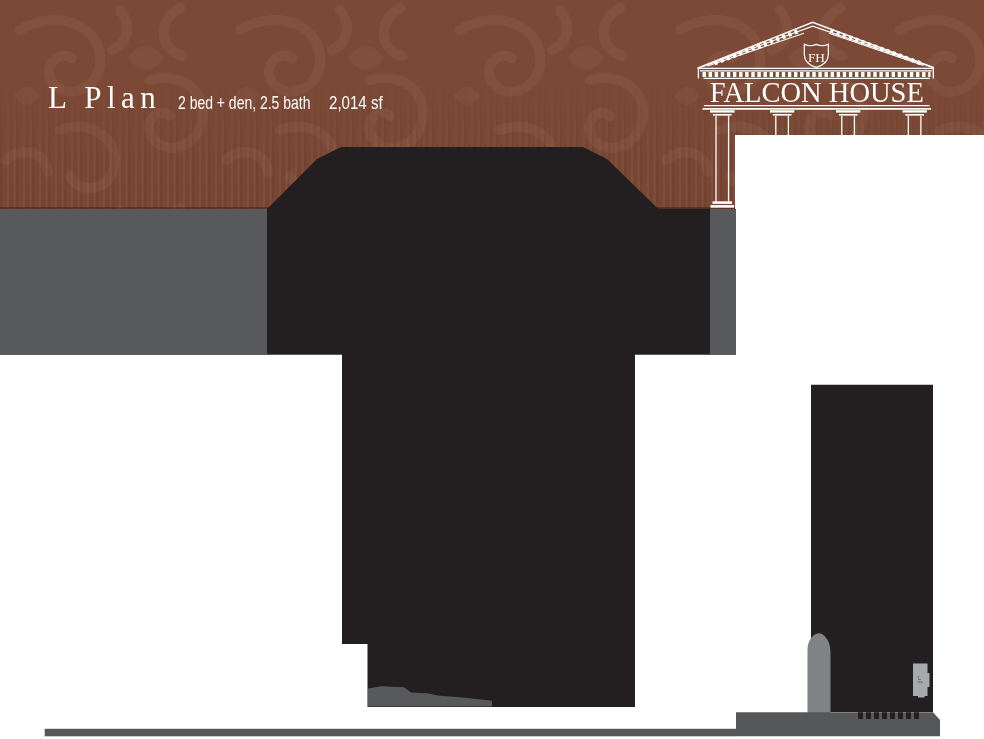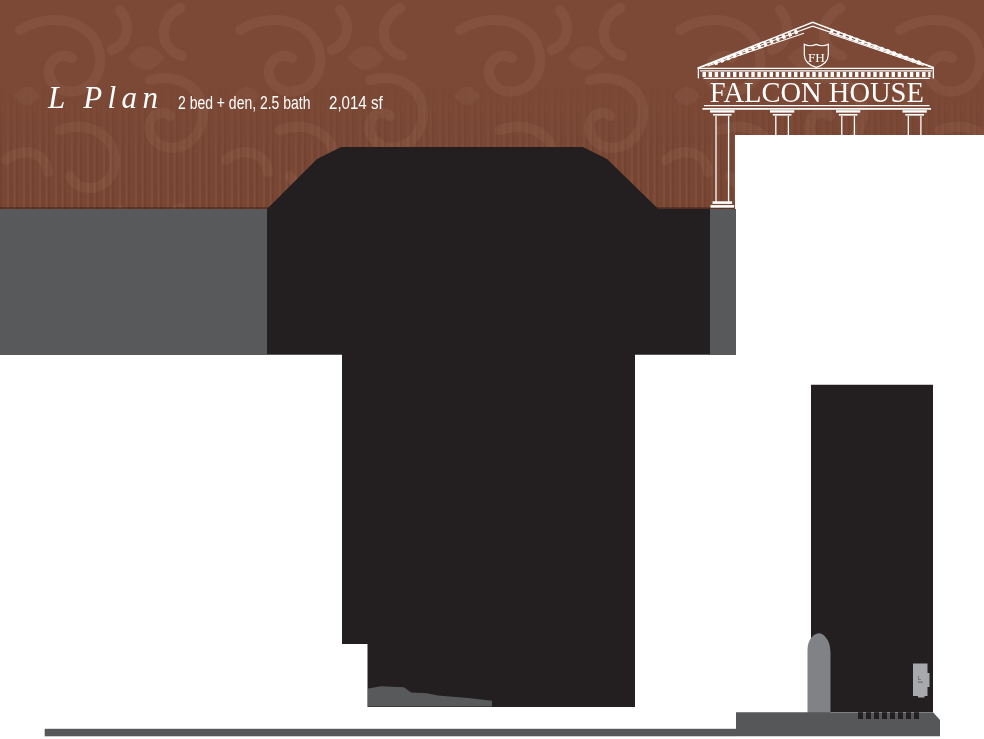--- a/index.html
+++ b/index.html
@@ -8,21 +8,21 @@
   #banner{position:absolute;left:0;top:0;width:984px;height:209px;background:#7b4936;}
   #stripes{position:absolute;left:0;top:0;width:984px;height:209px;
     background:repeating-linear-gradient(90deg,
       rgba(60,20,8,0.13) 0 2.5px, rgba(60,20,8,0.03) 2.5px 7px,
       rgba(255,235,220,0.04) 7px 9.5px, rgba(60,20,8,0.08) 9.5px 13px,
       rgba(255,235,220,0.02) 13px 16px);
     -webkit-mask-image:linear-gradient(to bottom, rgba(0,0,0,0) 40%, rgba(0,0,0,0.85) 75%, #000 100%);
     mask-image:linear-gradient(to bottom, rgba(0,0,0,0) 40%, rgba(0,0,0,0.85) 75%, #000 100%);}
   #notch{position:absolute;left:735px;top:135px;width:249px;height:74px;background:#fff;}
   #t1{position:absolute;left:48px;top:82px;color:#fff;opacity:0.999;font-family:"Liberation Serif",serif;
-      font-style:italic;font-size:31px;line-height:31px;letter-spacing:5.4px;white-space:pre;}
+      font-size:31px;line-height:31px;letter-spacing:5.4px;white-space:pre;}
   #t2{position:absolute;left:178px;top:93.6px;color:#fff;font-size:18.5px;line-height:18.5px;
       transform:scaleX(0.755);transform-origin:0 0;white-space:pre;}
   #t3{position:absolute;left:329px;top:93.6px;color:#fff;font-size:18.5px;line-height:18.5px;
       transform:scaleX(0.815);transform-origin:0 0;white-space:pre;}
   #band{position:absolute;left:0;top:209px;width:736px;height:146px;background:#58595b;}
   #master{position:absolute;left:0;top:0;}
 </style>
 </head>
 <body>
 <div id="page">

